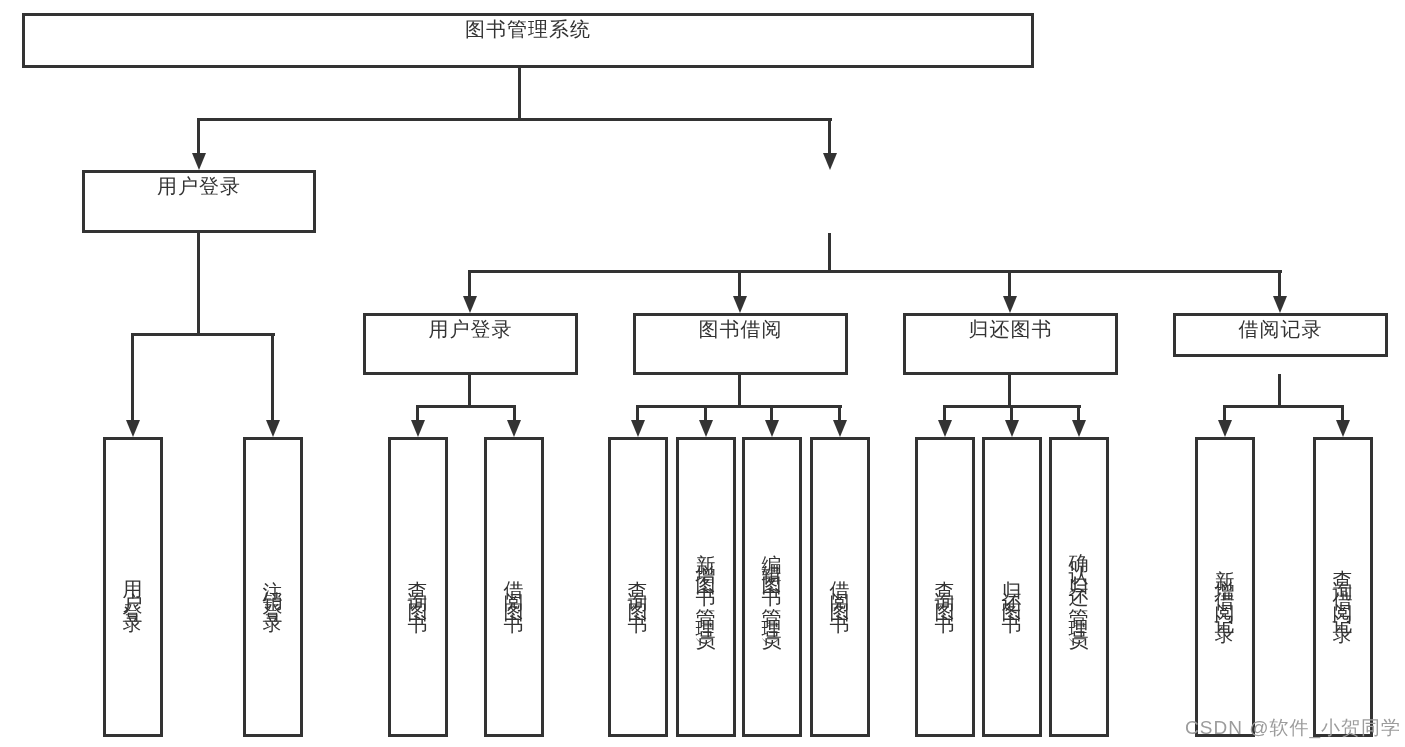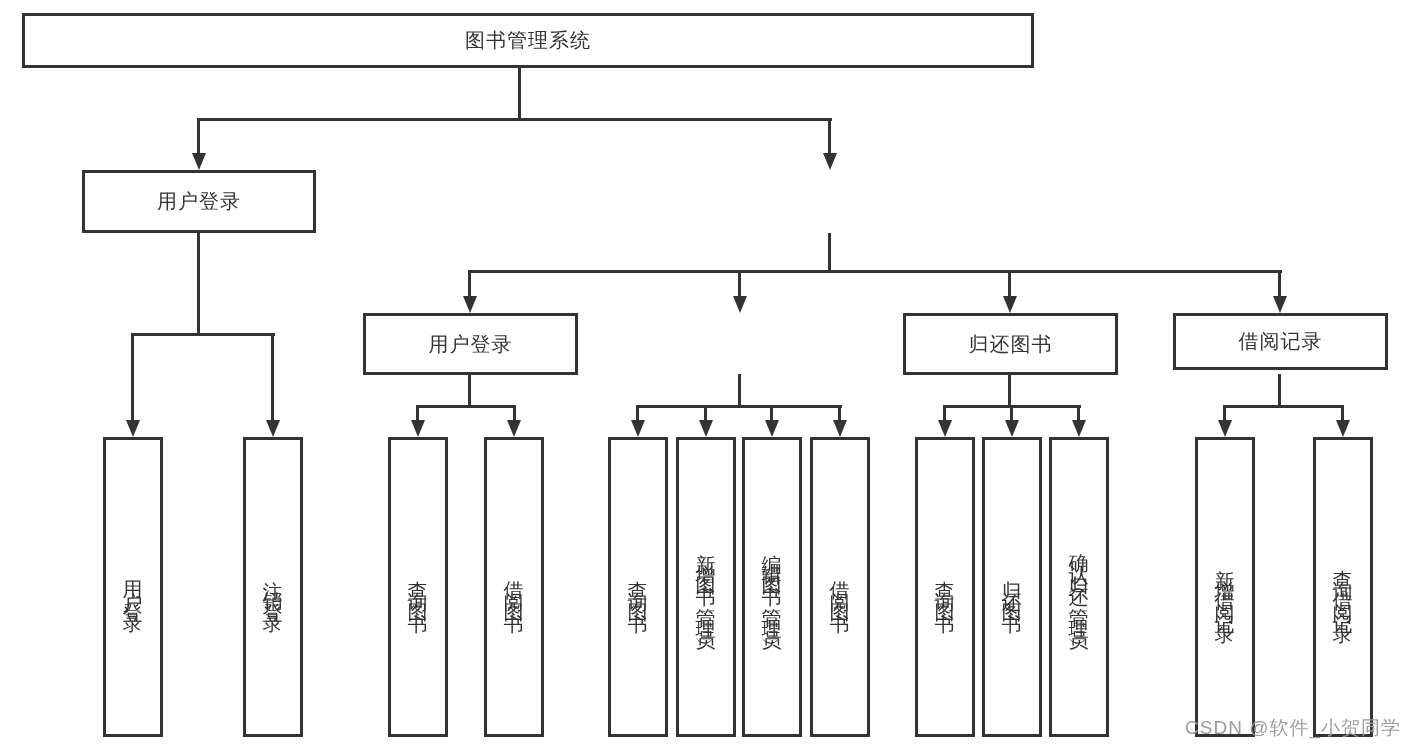--- a/index.html
+++ b/index.html
@@ -3,21 +3,21 @@
 <meta charset="utf-8">
 <style>
   html,body{margin:0;padding:0;background:#fff;}
   #canvas{
     position:relative;width:1405px;height:747px;background:#ffffff;
     font-family:"Liberation Sans","DejaVu Sans",sans-serif;overflow:hidden;
   }
   
   .hnode{
     position:absolute;box-sizing:border-box;border:3px solid #333;background:#fff;
-    display:flex;align-items:center;justify-content:center;
+    display:flex;align-items:flex-start;justify-content:center;
     font-size:20px;color:#333;letter-spacing:1px;z-index:2;
   }
   .vnode{
     position:absolute;box-sizing:border-box;border:3px solid #333;background:#fff;
     width:60px;height:300px;top:437px;
     display:flex;align-items:center;justify-content:center;z-index:2;
   }
   .vtext{
     writing-mode:vertical-rl;text-orientation:mixed;
     font-size:20px;color:#333;letter-spacing:11px;line-height:1;
@@ -44,24 +44,27 @@
     <span>图书管理系统</span>
   </div>
 
   <div class="hnode" style="left:82px;top:170px;width:234px;height:63px;">
     <span>用户登录</span>
   </div>
 
   <div class="hnode" style="left:363px;top:313px;width:215px;height:62px;">
     <span>用户登录</span>
   </div>
+  <div class="hnode" style="left:633px;top:313px;width:215px;height:62px;">
+    <span>图书借阅</span>
+  </div>
   <div class="hnode" style="left:903px;top:313px;width:215px;height:62px;">
     <span>归还图书</span>
   </div>
-  <div class="hnode" style="left:1173px;top:313px;width:215px;height:57px;">
+  <div class="hnode" style="left:1173px;top:313px;width:215px;height:44px;">
     <span>借阅记录</span>
   </div>
 
   <div class="vnode" style="left:103px;">
     <span class="vtext">用户登录</span>
     </div>
   <div class="vnode" style="left:243px;">
     <span class="vtext">注销登录</span>
     </div>
   <div class="vnode" style="left:388px;">

